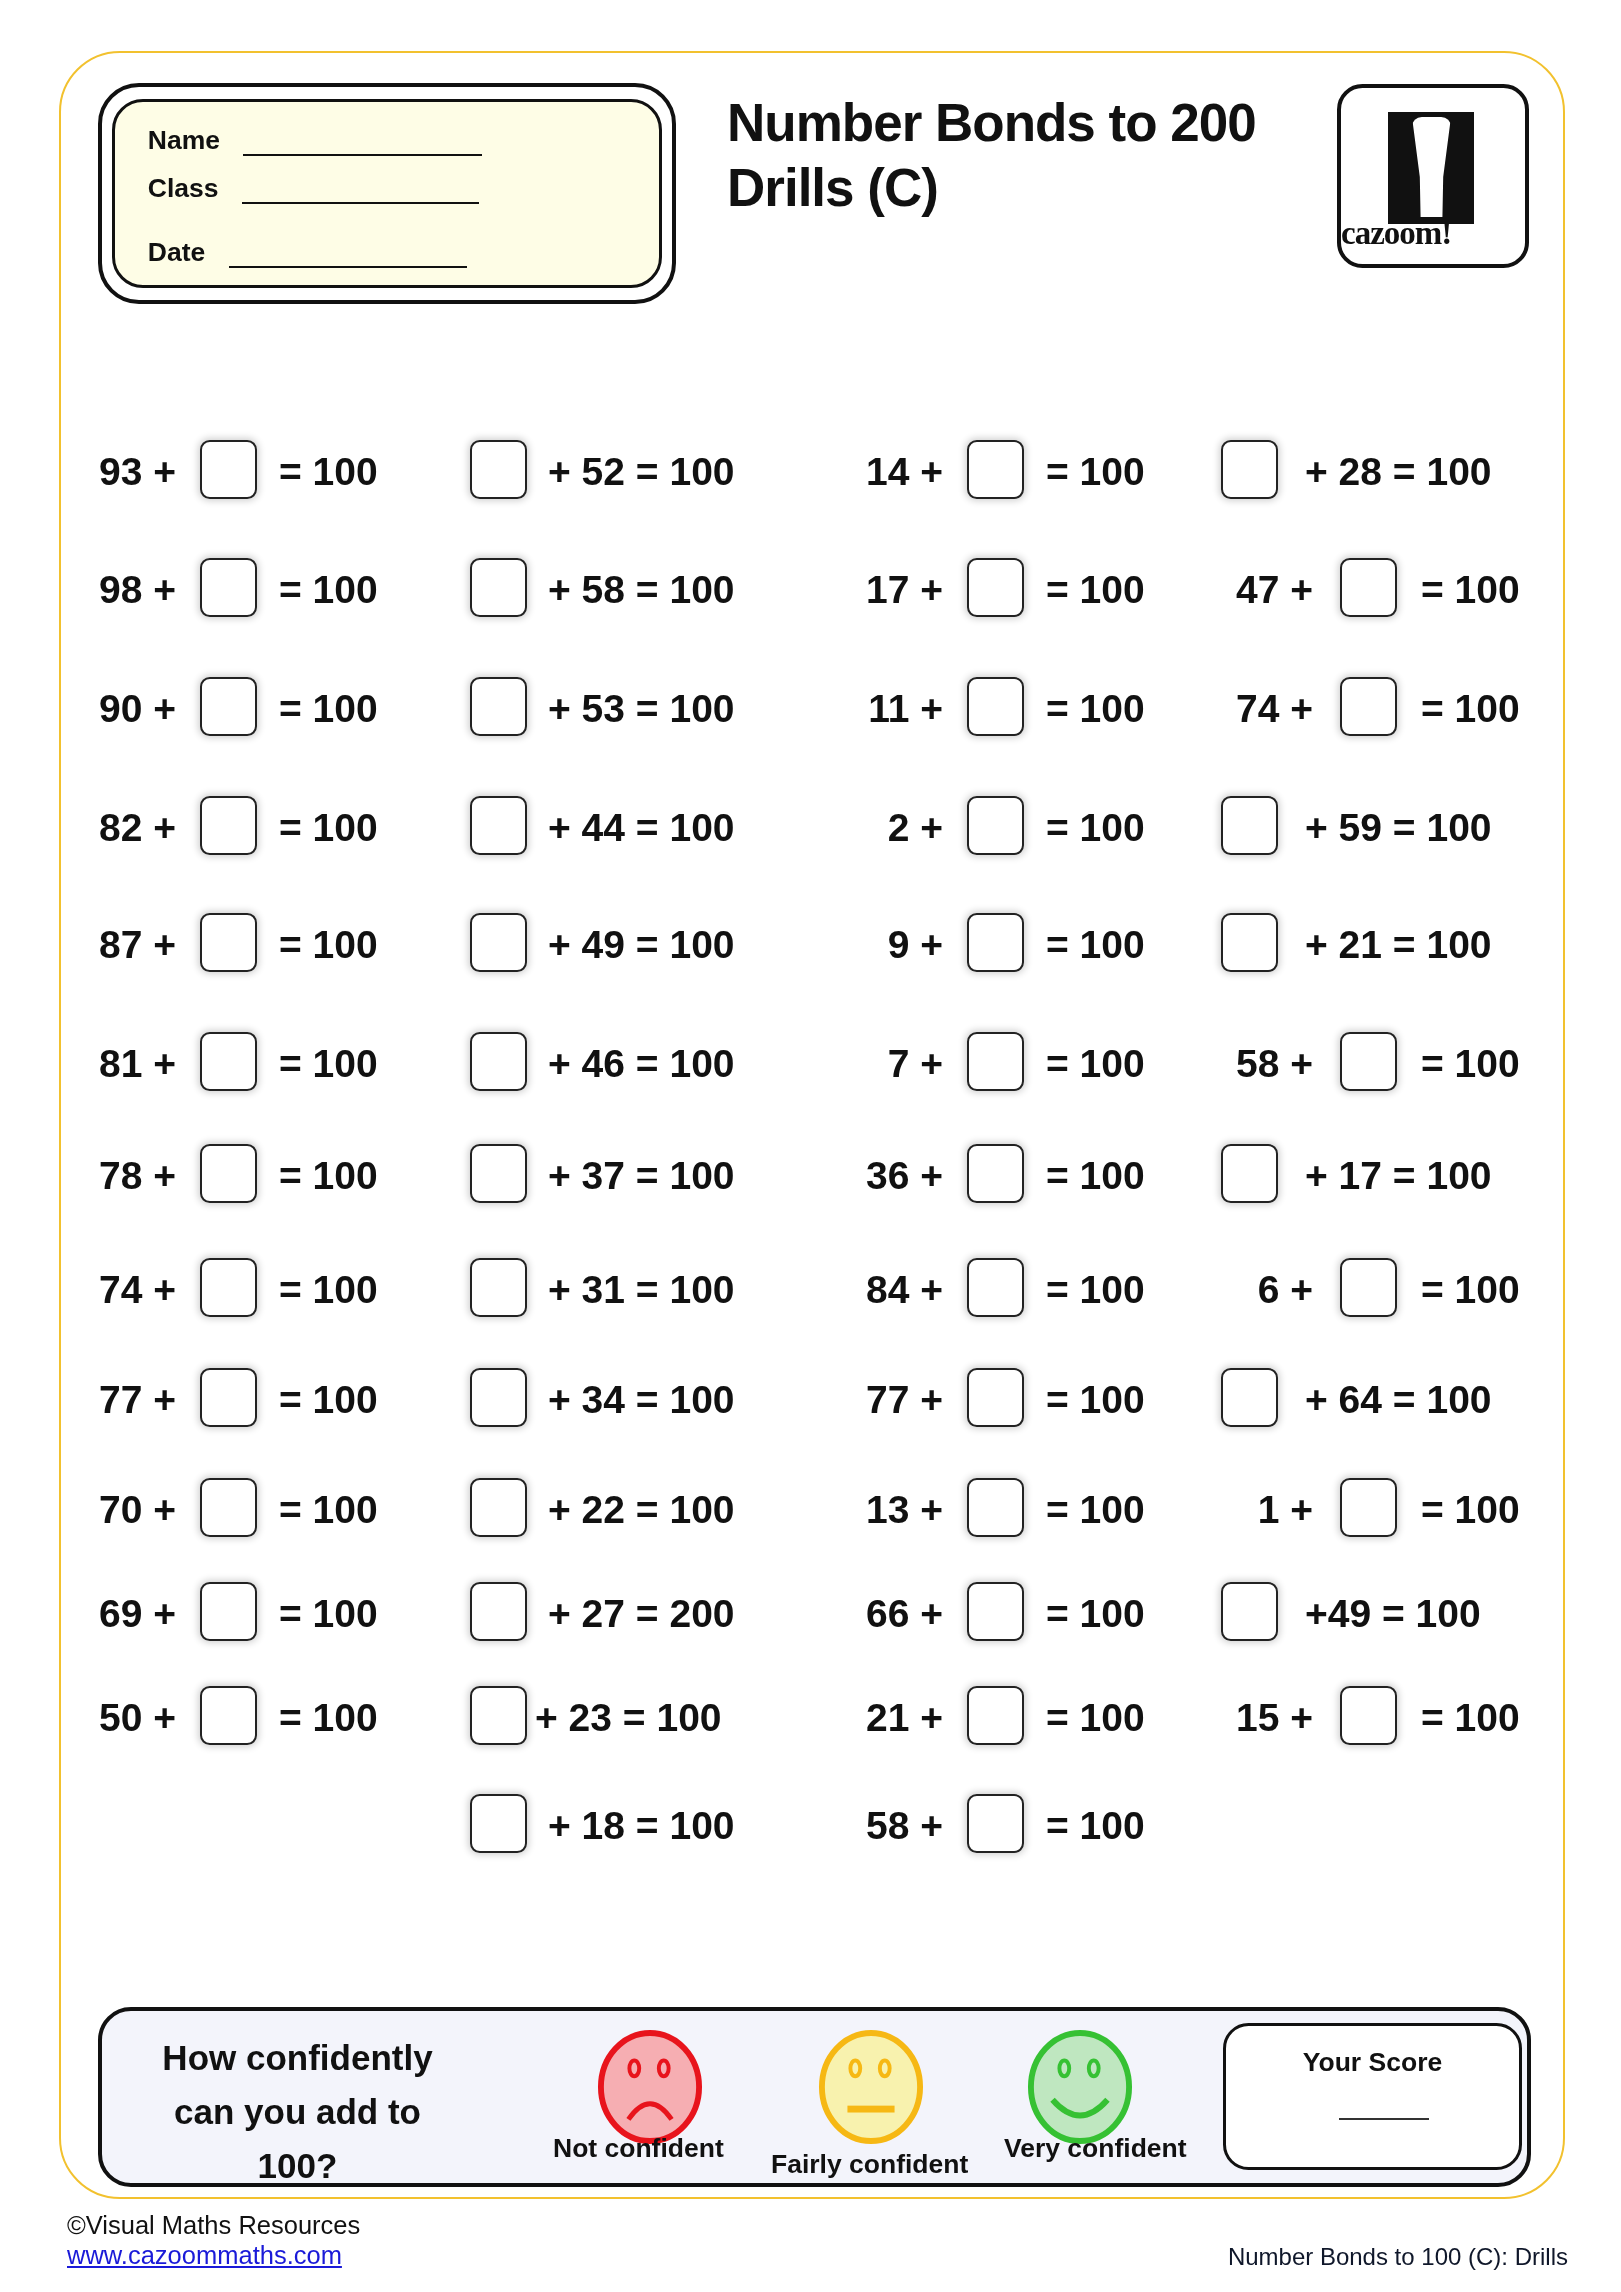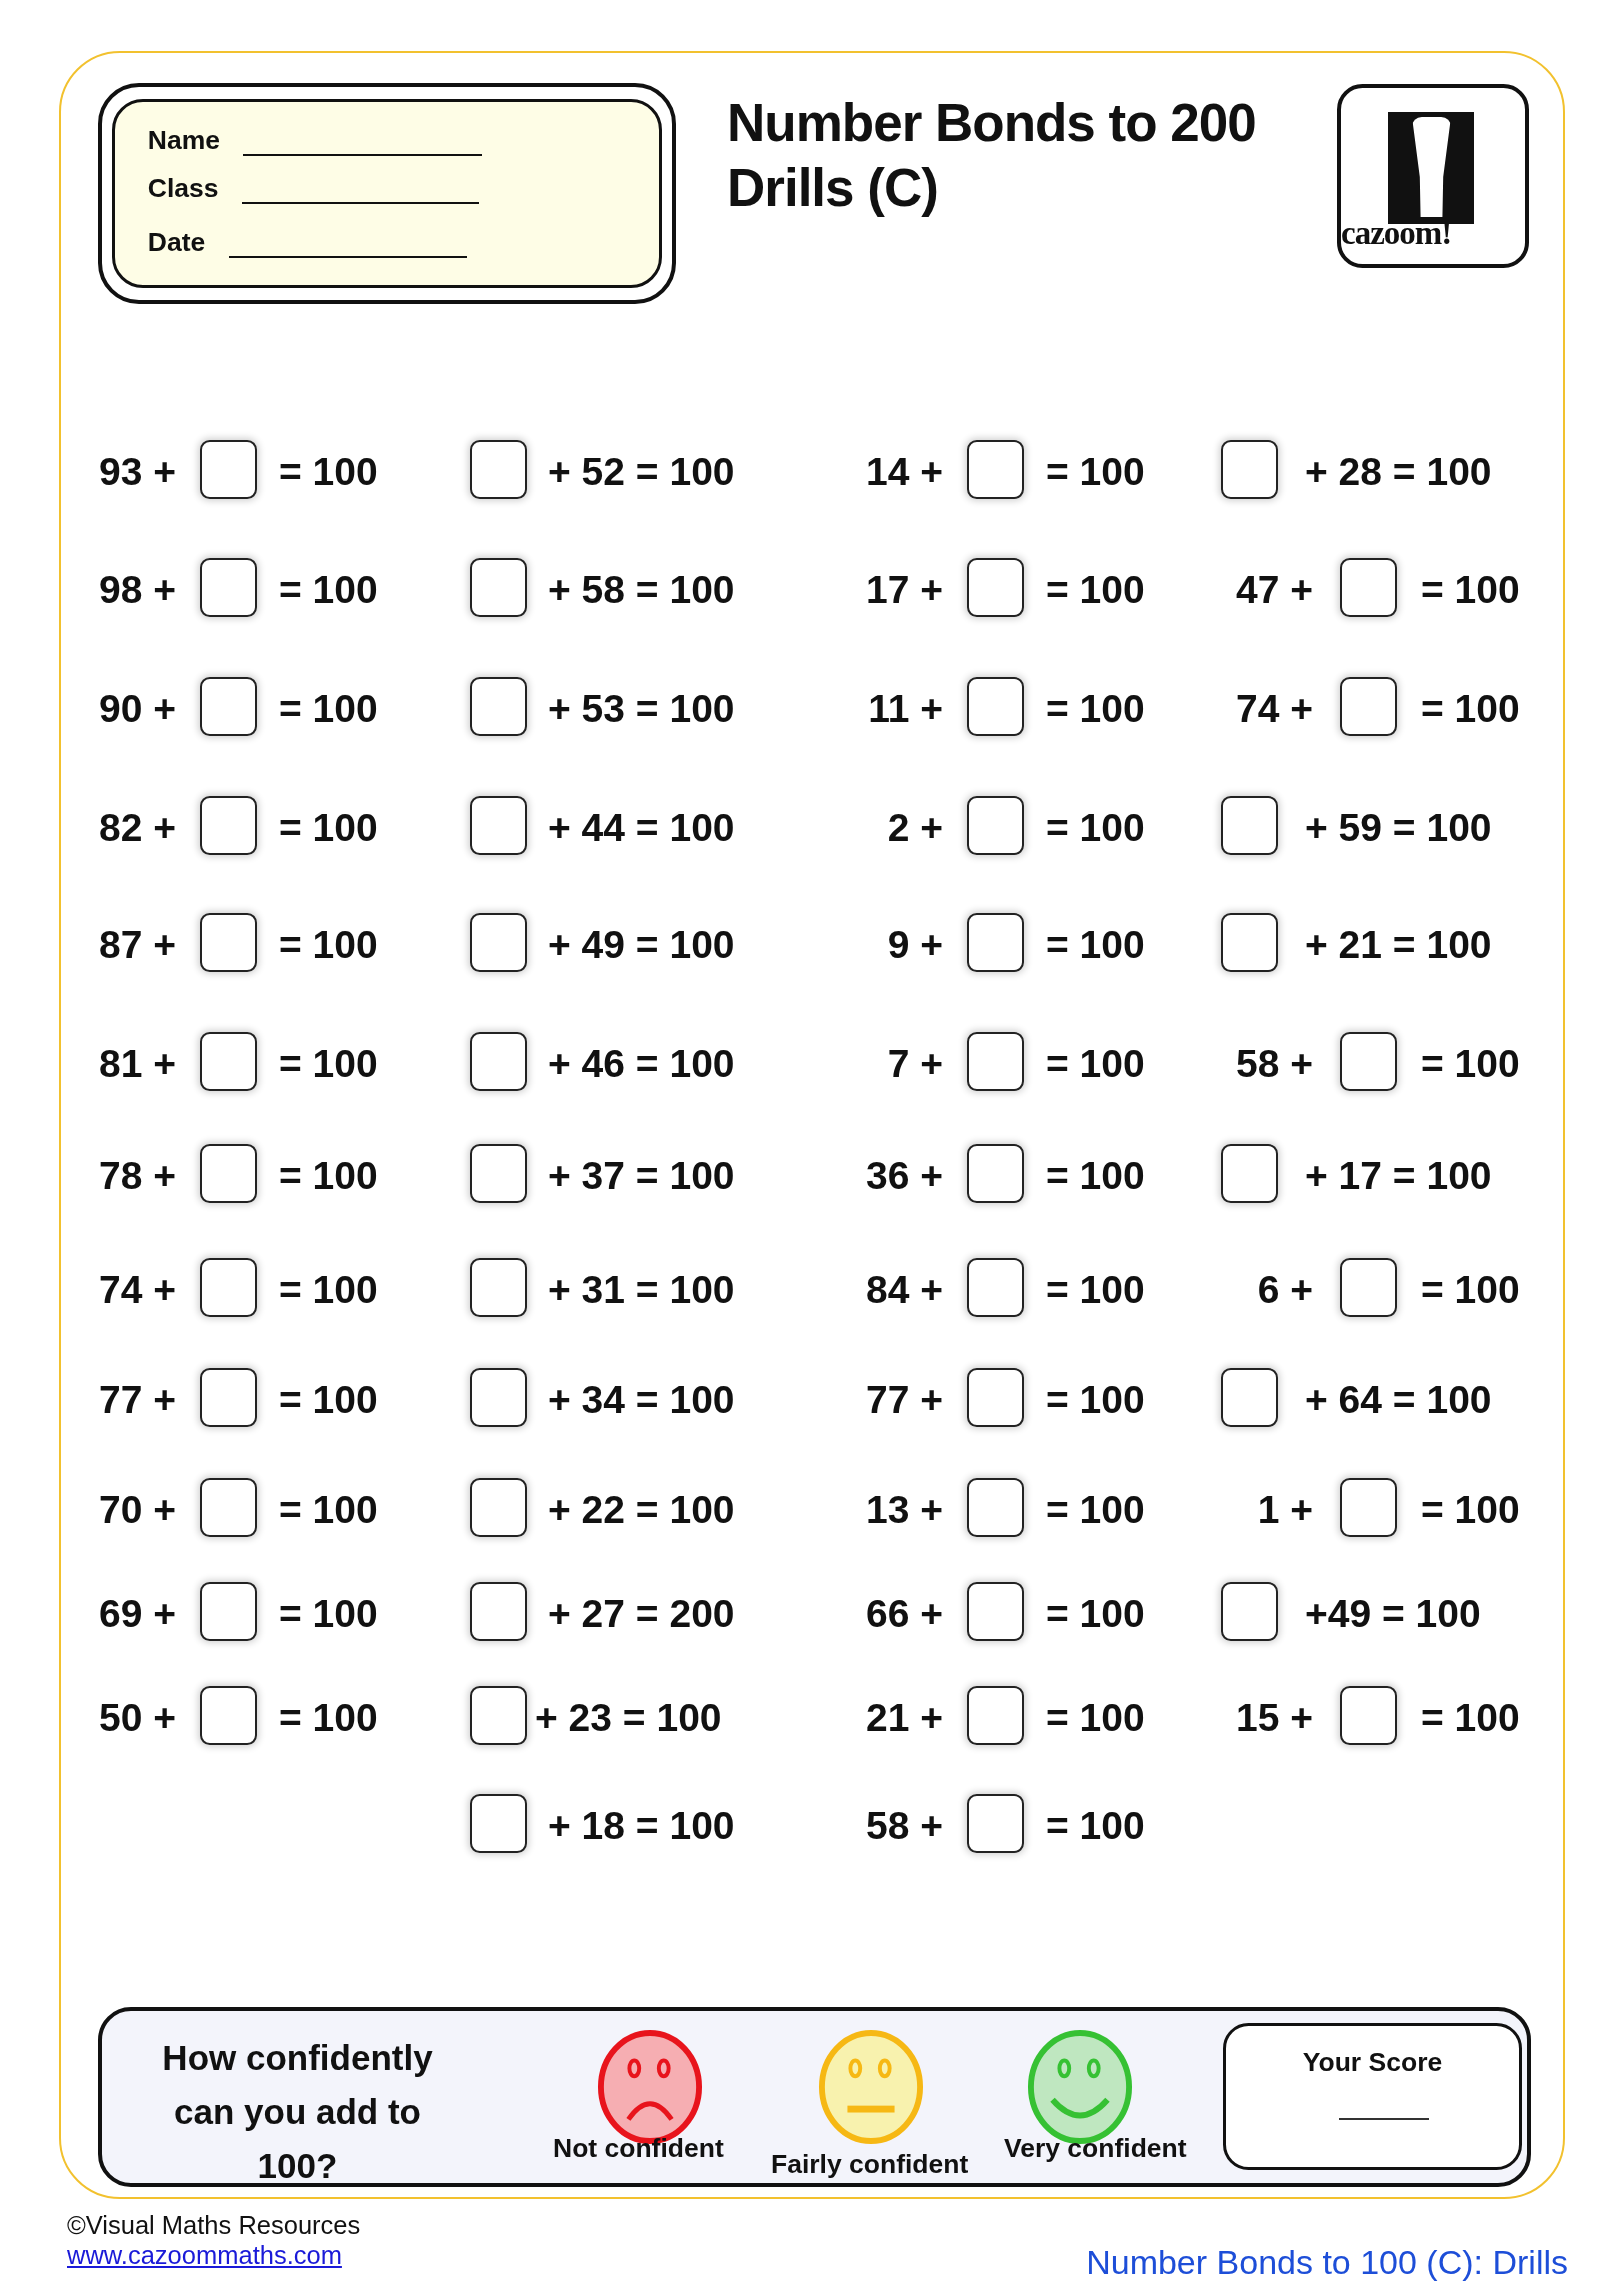--- a/index.html
+++ b/index.html
@@ -19,38 +19,38 @@
   .box{position:absolute;top:0;width:57px;height:59px;border:2px solid #222;border-radius:9.8px;box-sizing:border-box;background:#fff;box-shadow:0 0 7.8px 2px rgba(0,0,0,0.18);}
   .footer-box{position:absolute;left:98px;top:2007px;width:1433px;height:180px;border:4.9px solid #111;border-radius:33px;box-sizing:border-box;background:#f3f4fb;}
   .q{position:absolute;left:29px;top:19.6px;width:333px;text-align:center;font-weight:bold;font-size:35px;line-height:54px;}
   .face{position:absolute;top:17.6px;width:106px;height:116px;}
   .face-label{position:absolute;top:122px;font-weight:bold;font-size:26.5px;white-space:nowrap;}
   .score{position:absolute;left:1121px;top:11.8px;width:299px;height:147px;border:3.9px solid #111;border-radius:25.5px;box-sizing:border-box;background:#fff;}
   .score .lbl{position:absolute;top:21.6px;left:0;right:0;text-align:center;font-weight:bold;font-size:26.5px;}
   .score .ln{position:absolute;left:113px;top:92px;width:90px;border-top:2px solid #333;}
   .copy{position:absolute;left:67px;top:2211px;font-size:25.5px;color:#111;}
   .url{position:absolute;left:67px;top:2241px;font-size:25.5px;color:#1a1ad8;text-decoration:underline;}
-  .ftitle{position:absolute;right:53px;top:2243px;font-size:34px;color:#1d4ed8;text-align:right;}
+  .ftitle{position:absolute;right:53px;top:2243px;font-size:24px;color:#0f172a;text-align:right;}
 </style>
 </head>
 <body>
 
 <div class="frame"></div>
 
 <div class="namebox-outer">
   <div class="namebox-inner">
     <div class="nb-row" style="top:23.5px;">
       <span>Name</span>
       <span class="line" style="width:239px;"></span>
     </div>
     <div class="nb-row" style="top:71px;">
       <span>Class</span>
       <span class="line" style="width:237px;"></span>
     </div>
-    <div class="nb-row" style="top:125px;">
+    <div class="nb-row" style="top:135px;">
       <span>Date</span>
       <span class="line" style="width:238px;"></span>
     </div>
   </div>
 </div>
 
 <div class="title">
   <div>Number Bonds to 200</div>
   <div>Drills (C)</div>
 </div>

